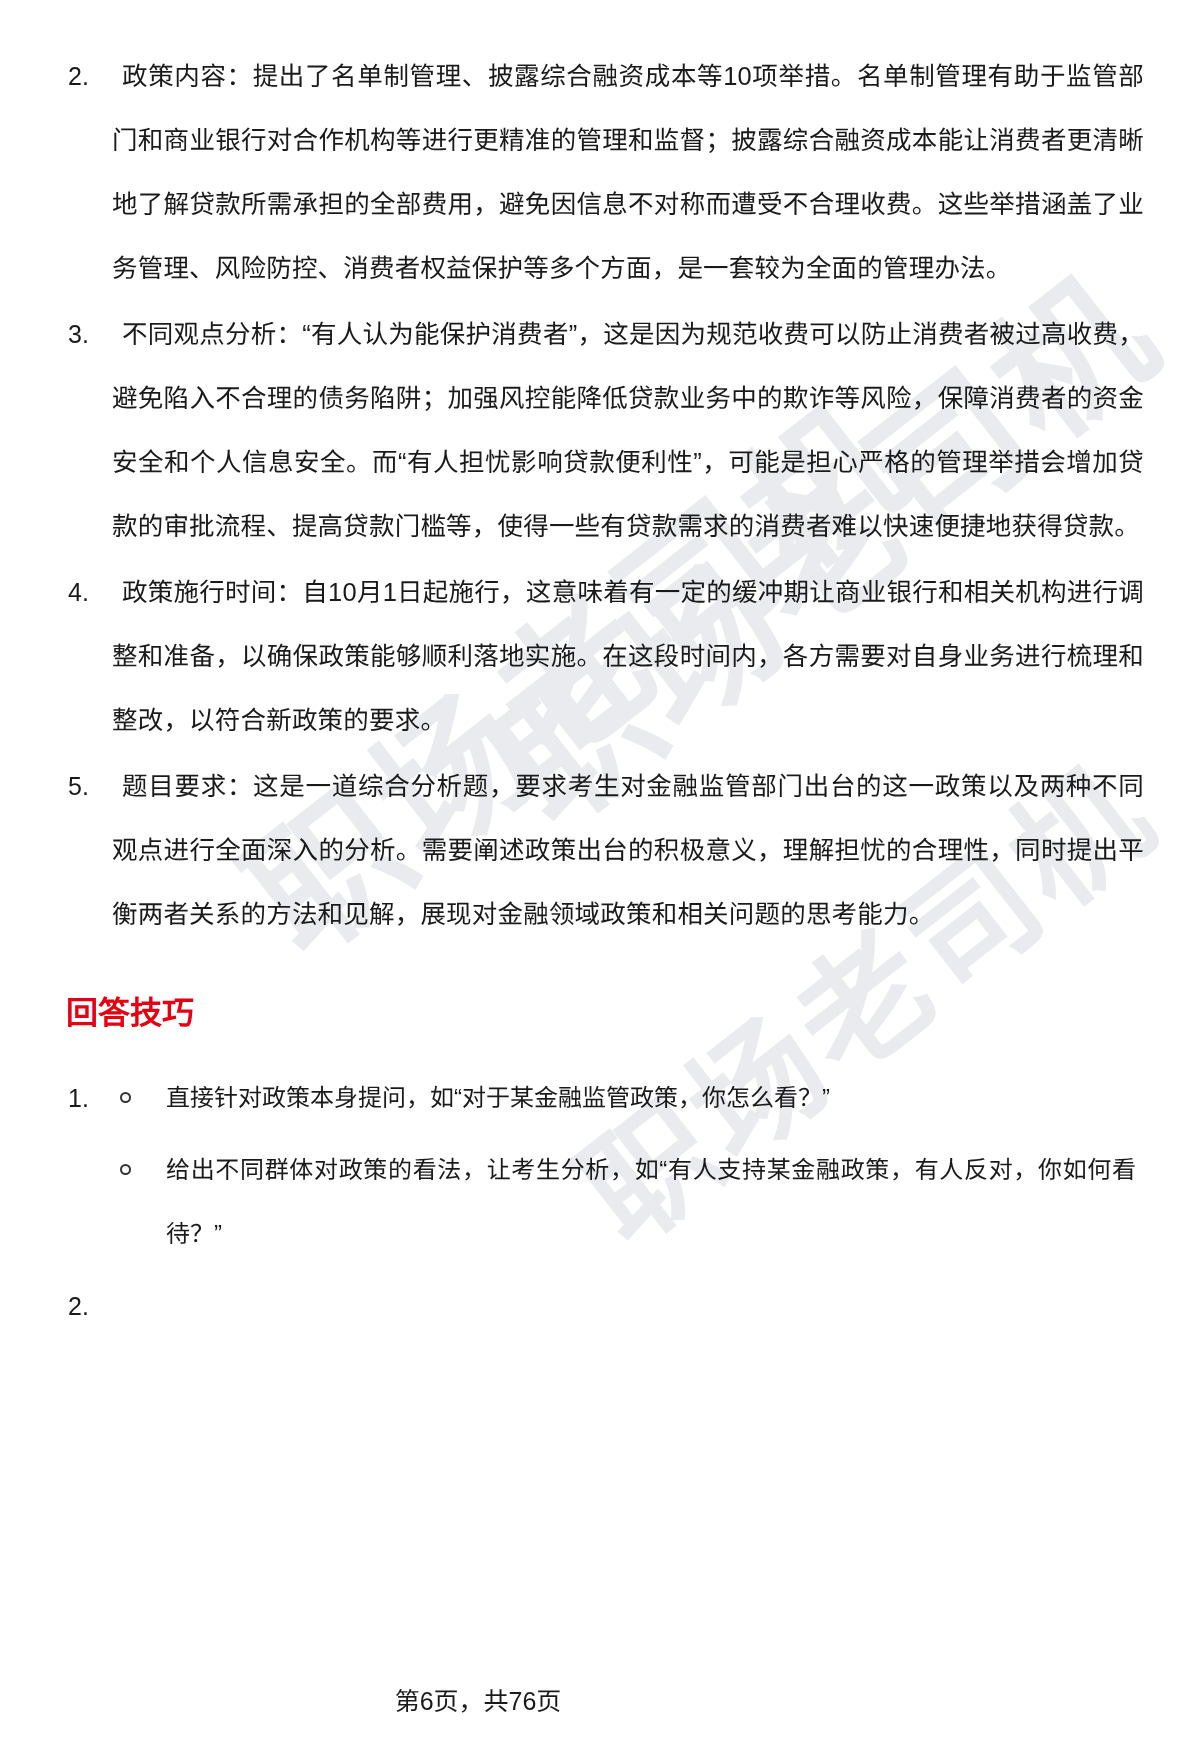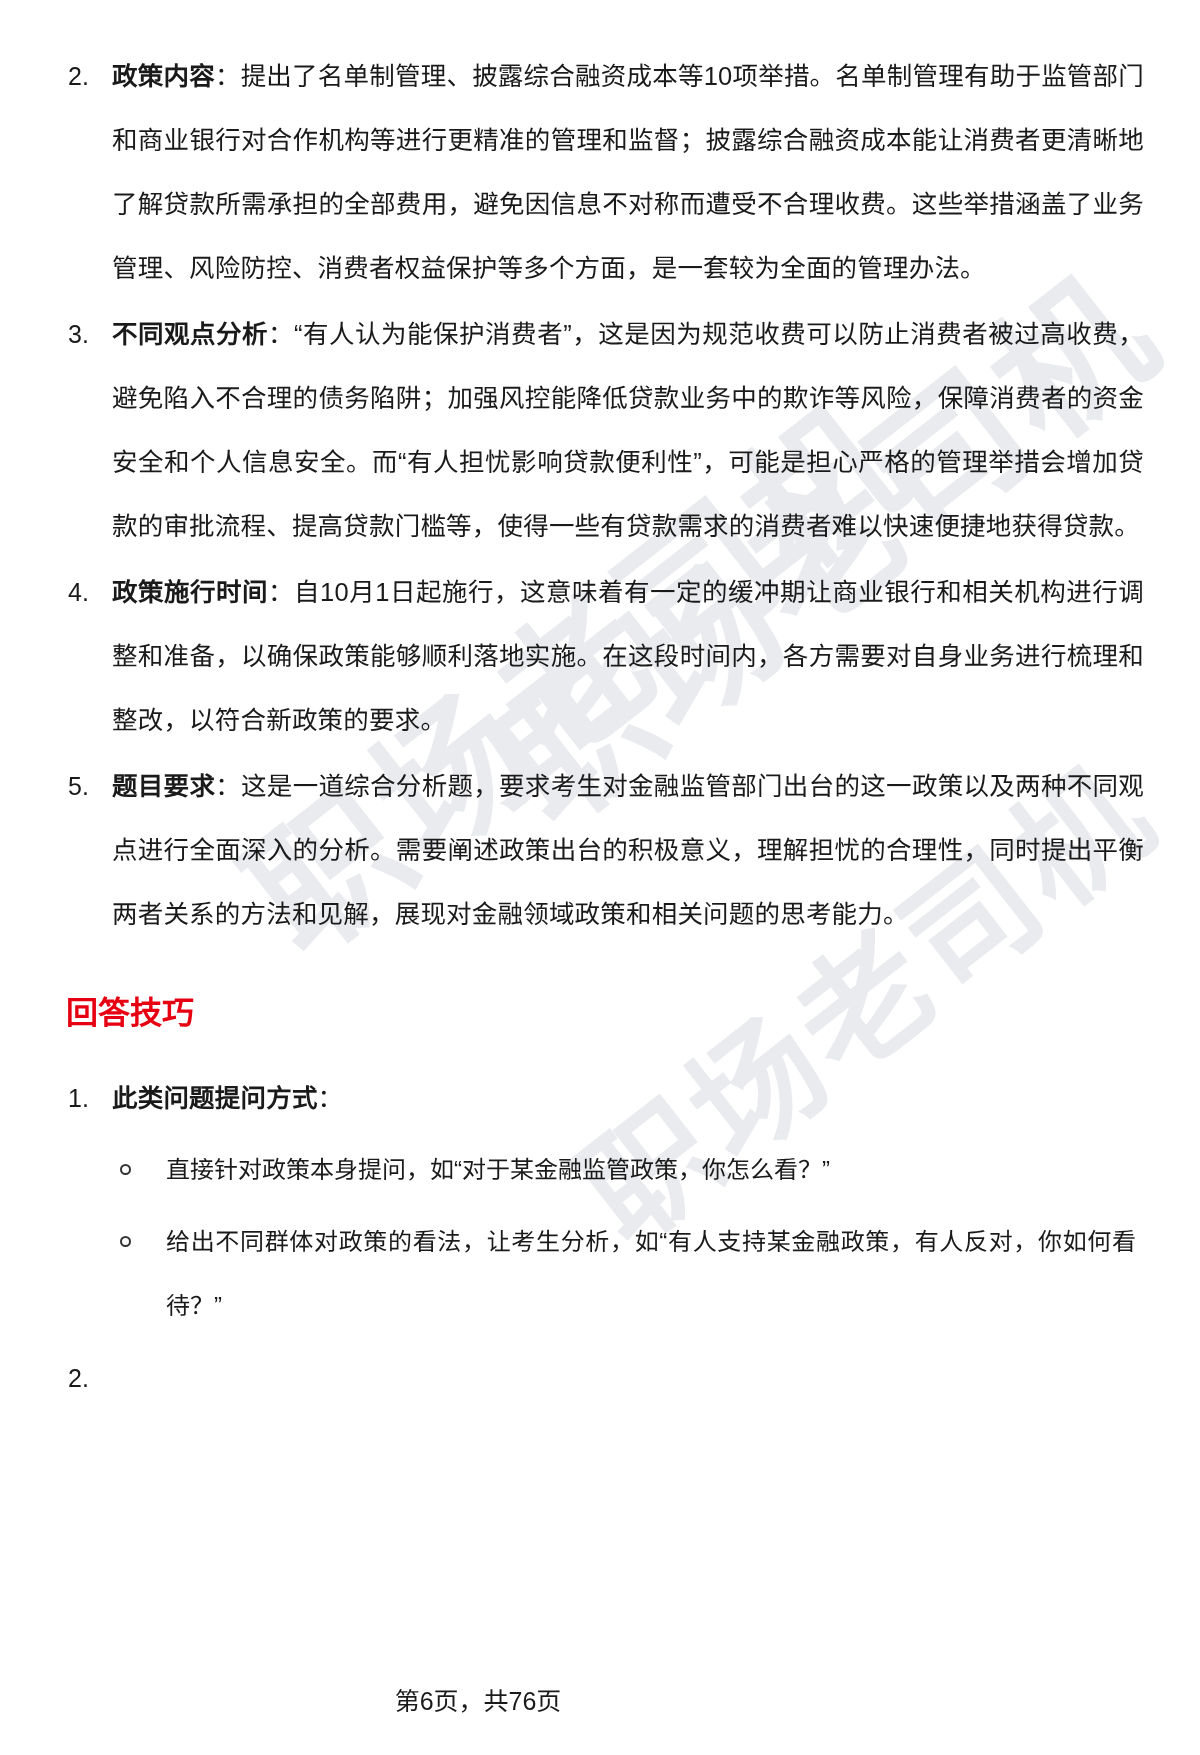--- a/index.html
+++ b/index.html
@@ -84,21 +84,22 @@
   .para {
     font-size: 25.5px;
     line-height: 64px;
     letter-spacing: 0.2px;
     text-align: justify;
     text-justify: inter-ideograph;
     word-break: break-all;
     margin: 0;
   }
   .para b, .lead {
-    font-weight: 700;
+    font-weight: 400;
+    margin-left: 10px;
   }
 
   
   .section-heading {
     font-size: 32px;
     font-weight: 700;
     color: #e60012;
     margin: 48px 0 34px 10px;
     line-height: 1.2;
   }
@@ -183,21 +184,20 @@
     </li>
 
   </ol>
 
   <h2 class="section-heading">回答技巧</h2>
 
   <ol class="lvl1">
 
     <li>
       <span class="marker-num">1.</span>
-      <p class="para"><b>此类问题提问方式</b><span>：</span></p>
 
       <ul class="lvl2 indent-block">
         <li>
           <span class="marker-circle"></span>
           <p class="sub-para">直接针对政策本身提问，如“对于某金融监管政策，你怎么看？”</p>
         </li>
         <li>
           <span class="marker-circle"></span>
           <p class="sub-para">给出不同群体对政策的看法，让考生分析，如“有人支持某金融政策，有人反对，你如何看待？”</p>
         </li>

